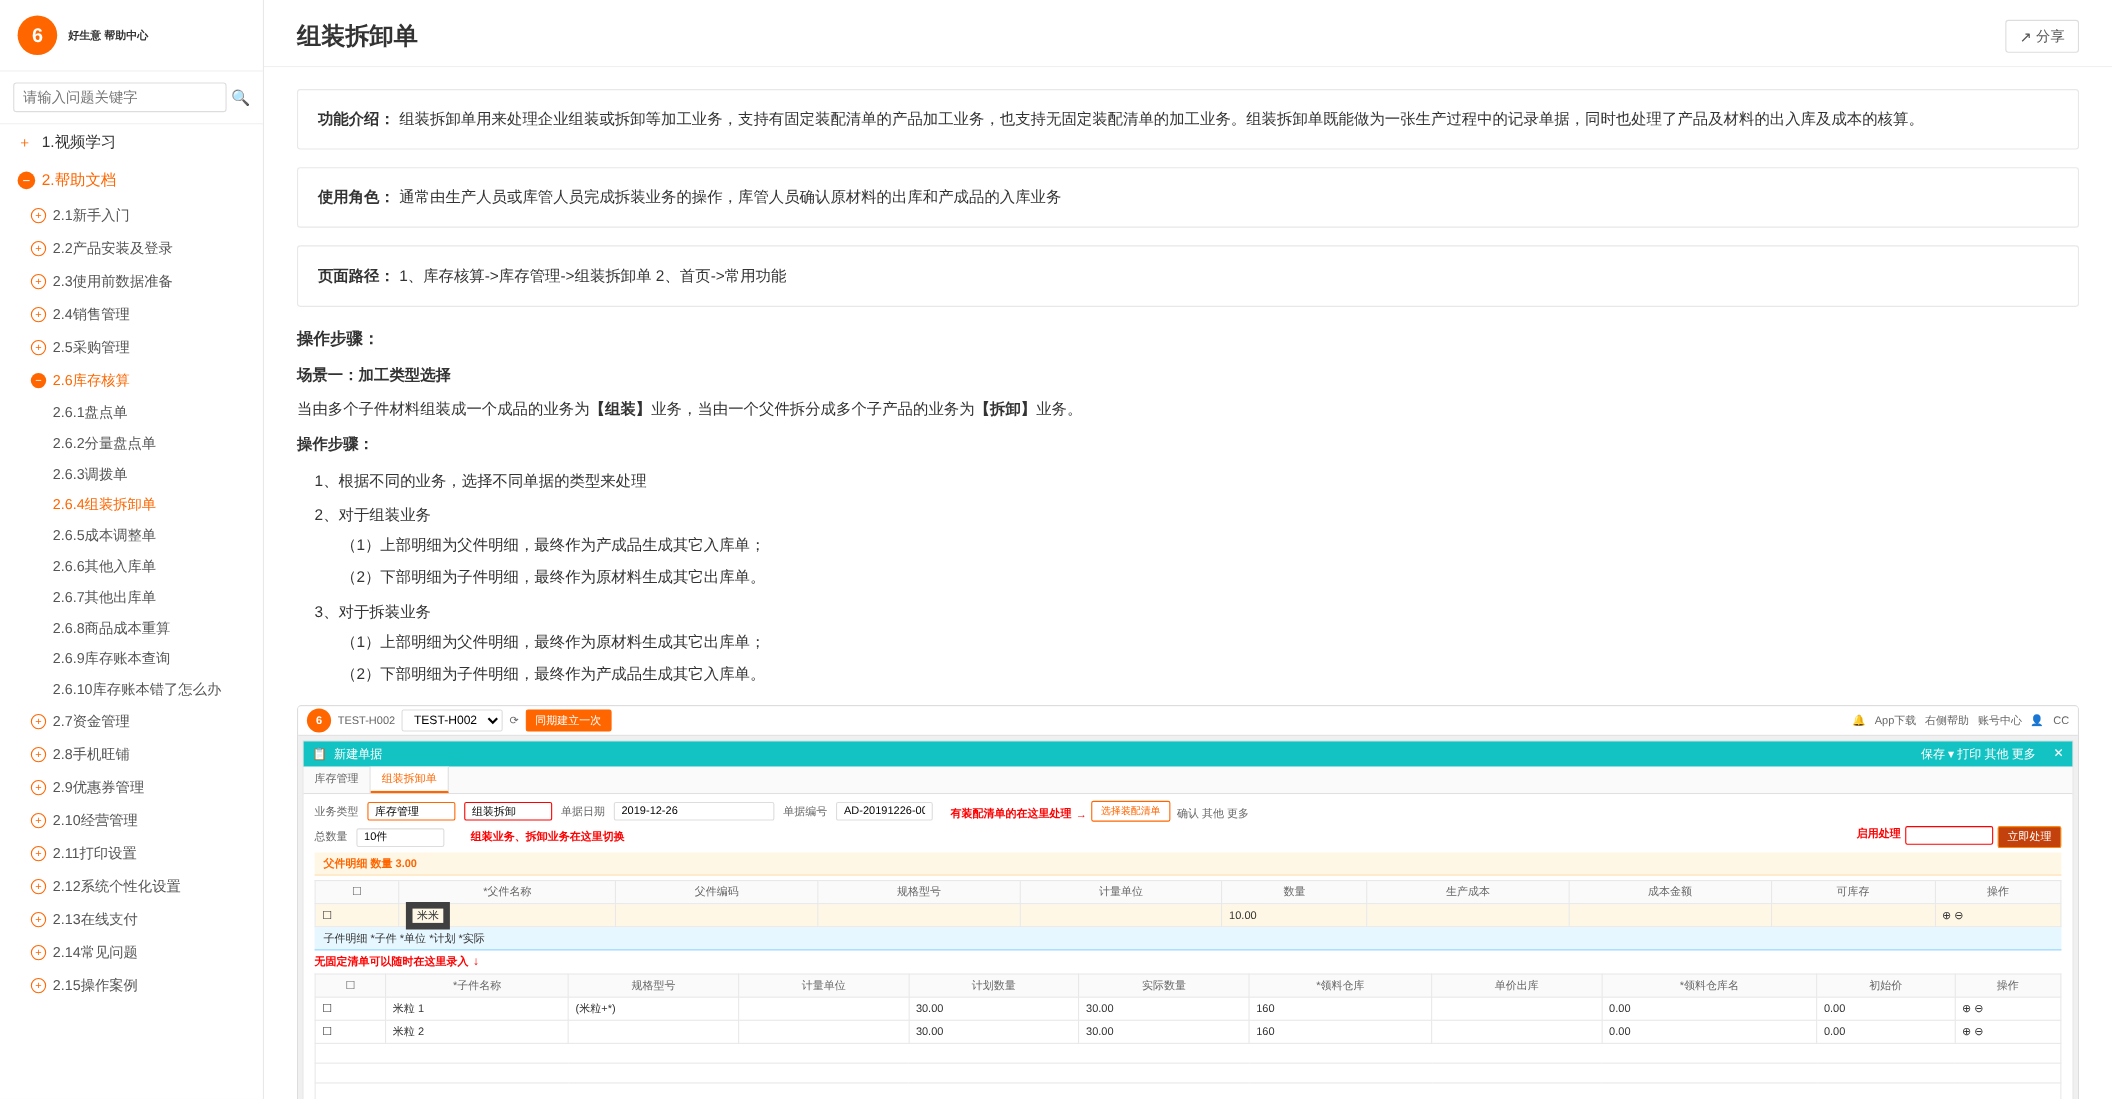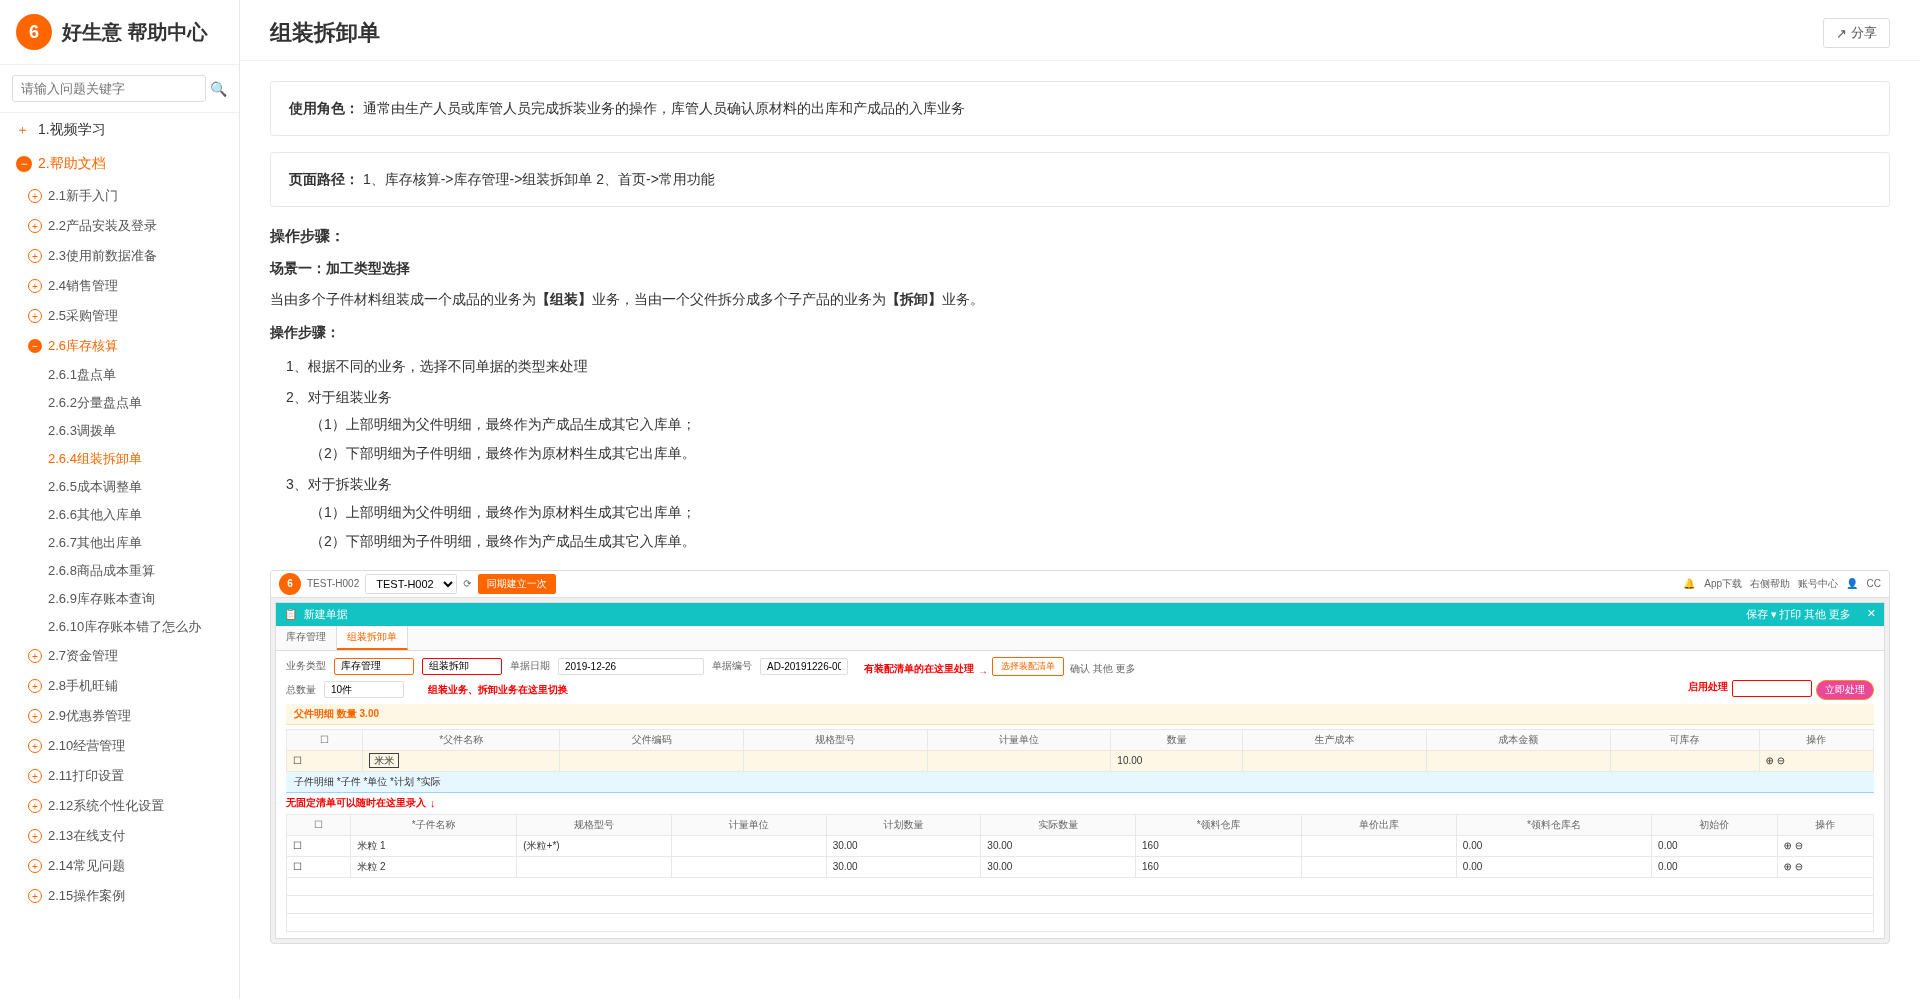--- a/index.html
+++ b/index.html
@@ -33,21 +33,21 @@
       align-items: center;
       justify-content: center;
       color: #fff;
       font-size: 18px;
       font-weight: bold;
       margin-right: 10px;
       flex-shrink: 0;
     }
 
     .logo-text {
-      font-size: 20px;
+      font-size: 10px;
       font-weight: bold;
       color: #333;
     }
 
     .search-box {
       padding: 10px 12px;
       border-bottom: 1px solid #f0f0f0;
       display: flex;
       align-items: center;
     }
@@ -287,21 +287,21 @@
       padding: 2px 8px;
       border: 1px solid #ddd;
       border-radius: 2px;
       background: #fff;
       font-size: 10px;
       cursor: pointer;
       white-space: nowrap;
     }
 
     .mock-btn.primary { background: #f60; color: #fff; border-color: #f60; }
-    .mock-btn.orange { background: #ec4899; color: #fff; border-color: #fa8c16; border-radius: 10px; }
+    .mock-btn.orange { background: #c2410c; color: #fff; border-color: #fa8c16; }
 
     .mock-content {
       background: #fff;
       padding: 6px 10px;
     }
 
     .mock-form-row {
       display: flex;
       align-items: center;
       gap: 8px;
@@ -536,20 +536,24 @@
   <div class="main-header">
     <h1 class="main-title">组装拆卸单</h1>
     <button class="share-btn">
       <span>↗</span>
       <span>分享</span>
     </button>
   </div>
 
   <div class="content-area">
 
+    <div class="info-box">
+      <span style="font-weight:bold;">功能介绍：</span>
+      <span>组装拆卸单用来处理企业组装或拆卸等加工业务，支持有固定装配清单的产品加工业务，也支持无固定装配清单的加工业务。组装拆卸单既能做为一张生产过程中的记录单据，同时也处理了产品及材料的出入库及成本的核算。</span>
+    </div>
 
     <div class="info-box">
       <span style="font-weight:bold;text-align:right;">使用角色：</span>
       <span>通常由生产人员或库管人员完成拆装业务的操作，库管人员确认原材料的出库和产成品的入库业务</span>
     </div>
 
     <div class="info-box">
       <span style="font-weight:bold;">页面路径：</span>
       <span>1、库存核算-&gt;库存管理-&gt;组装拆卸单 2、首页-&gt;常用功能</span>
     </div>
@@ -671,21 +675,21 @@
                   <th>数量</th>
                   <th>生产成本</th>
                   <th>成本金额</th>
                   <th>可库存</th>
                   <th>操作</th>
                 </tr>
               </thead>
               <tbody>
                 <tr class="highlight-row">
                   <td>☐</td>
-                  <td><span style="border:1px solid #404040;padding:1px 4px;">米米</span></td>
+                  <td><span style="border:6px solid #404040;padding:1px 4px;">米米</span></td>
                   <td></td>
                   <td></td>
                   <td></td>
                   <td>10.00</td>
                   <td></td>
                   <td></td>
                   <td></td>
                   <td>⊕ ⊖</td>
                 </tr>
               </tbody>

